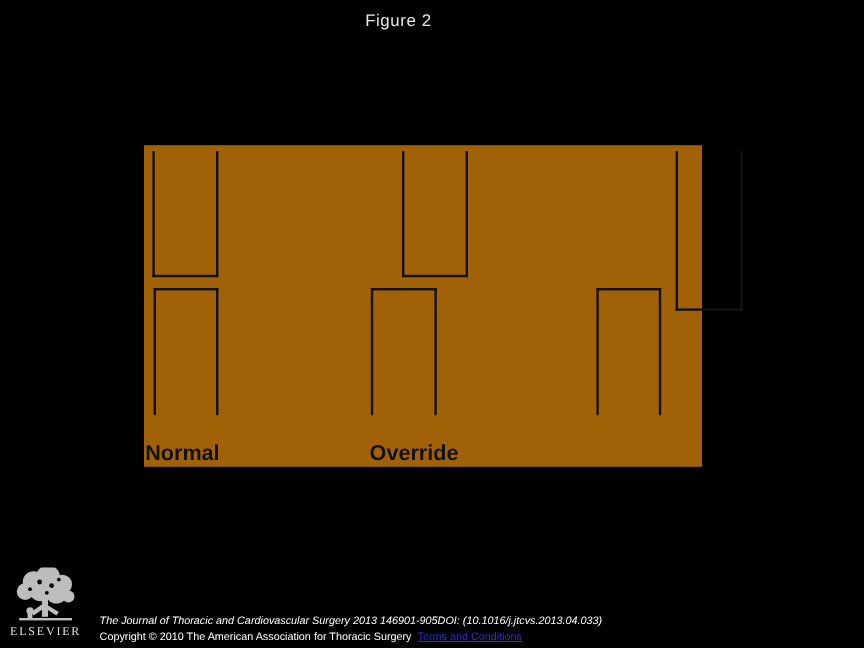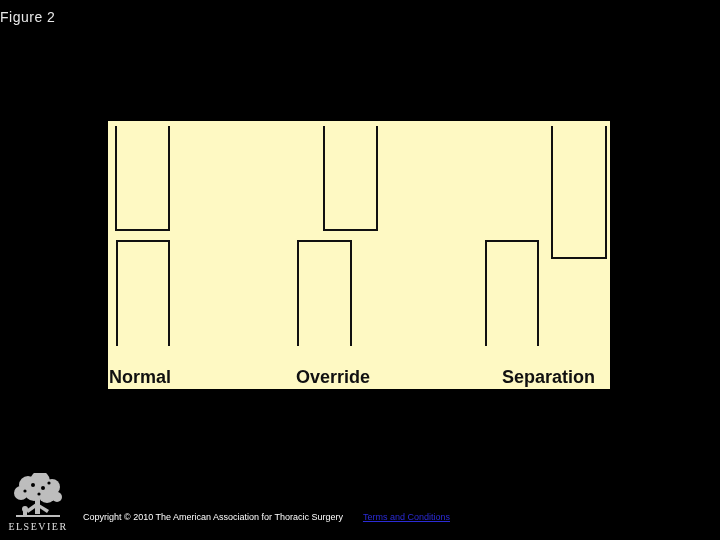--- a/index.html
+++ b/index.html
@@ -8,32 +8,32 @@
     background: #000000;
     position: relative;
     overflow: hidden;
     font-family: "Liberation Sans", sans-serif;
   }
 
   
   .fig-title {
     position: absolute;
     top: 9px; left: 0; width: 664px;
-    text-align: left;
+    text-align: center;
     color: #e8e8e8;
     font-size: 14px;
     letter-spacing: 0.5px;
   }
 
   
   .fig-area {
     position: absolute;
-    left: 108px; top: 121px;
-    width: 502px; height: 268px;
-    background: #fef9c3;
+    left: 120px; top: 121px;
+    width: 465px; height: 268px;
+    background: #a16207;
   }
 
   
   .tube { position: absolute; box-sizing: border-box; }
   .tube.top-tube {
     border-left: 2px solid #111;
     border-right: 2px solid #111;
     border-bottom: 2px solid #111;
   }
   .tube.bottom-tube {
@@ -85,42 +85,41 @@
     left: 83px; top: 511px;
     color: #ffffff;
     font-size: 9px;
     line-height: 13px;
     white-space: nowrap;
   }
   .credit-journal, .credit-rest { font-style: italic; }
   .terms-link {
     color: #2b2bd6;
     text-decoration: underline;
-    margin-left: 20px;
+    margin-left: 5px;
     cursor: pointer;
   }
 </style>
 </head>
 <body>
 
 <div class="fig-title">Figure 2</div>
 
 <div class="fig-area">
 
   <div class="tube top-tube normal-top"></div>
   <div class="tube bottom-tube normal-bottom"></div>
   <div class="panel-label label-normal">Normal</div>
 
   <div class="tube top-tube override-top"></div>
   <div class="tube bottom-tube override-bottom"></div>
   <div class="panel-label label-override">Override</div>
 
   <div class="tube top-tube separation-top"></div>
   <div class="tube bottom-tube separation-bottom"></div>
-  <div class="panel-label label-separation">Separation</div>
 
 </div>
 
 <div class="logo">
   <svg class="logo-tree" width="54" height="47" viewBox="0 0 54 47" xmlns="http://www.w3.org/2000/svg">
     <g fill="#bdbdbd">
       <circle cx="17" cy="12" r="9"></circle>
       <circle cx="29" cy="8" r="10"></circle>
       <circle cx="41" cy="14" r="8"></circle>
       <circle cx="10" cy="20" r="7"></circle>
@@ -139,16 +138,19 @@
       <circle cx="32" cy="15" r="2"></circle>
       <circle cx="14" cy="18" r="1.6"></circle>
       <circle cx="38" cy="10" r="1.6"></circle>
       <circle cx="28" cy="21" r="1.6"></circle>
     </g>
   </svg>
   <div class="logo-text">ELSEVIER</div>
 </div>
 
 <div class="credits">
+  <div class="credit-line1">
+    <span class="credit-journal">The Journal of Thoracic and Cardiovascular Surgery</span><span class="credit-rest"> 2013 146901-905DOI: (10.1016/j.jtcvs.2013.04.033)</span>
+  </div>
   <div class="credit-line2">
     <span>Copyright © 2010 The American Association for Thoracic Surgery</span><a class="terms-link">Terms and Conditions</a>
   </div>
 </div>
 
 </body></html>

